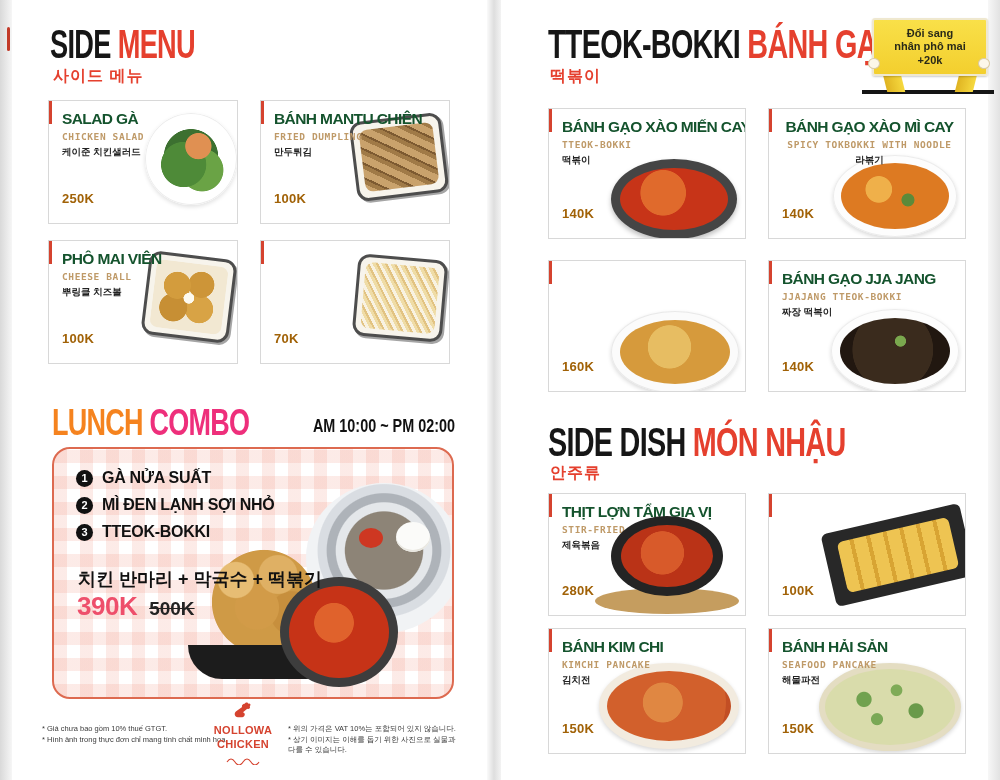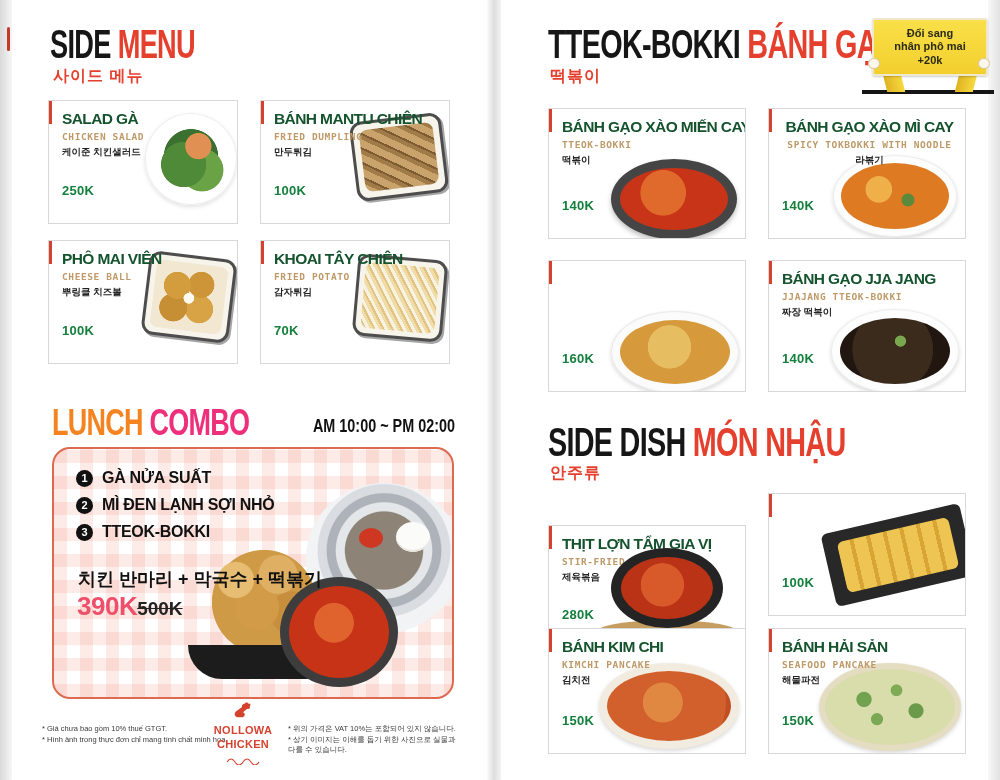--- a/index.html
+++ b/index.html
@@ -20,21 +20,21 @@
   .kr-sub{position:absolute;font-size:16px;font-weight:700;color:#e5402e;letter-spacing:1px;}
   
   .card{position:absolute;background:#fff;border:1px solid #d8d8d8;overflow:hidden;}
   .badge{position:absolute;left:-21px;top:0;width:24px;height:23px;background:#d5432f;color:#fff;
          font-size:13px;font-weight:700;display:flex;align-items:center;justify-content:center;}
   .card-inner{position:absolute;left:13px;top:9px;right:8px;}
   .iname{font-size:15.5px;font-weight:800;letter-spacing:-0.6px;color:#14532d;white-space:nowrap;}
   .isub{font-family:"DejaVu Sans Mono",monospace;font-size:9.5px;font-weight:700;color:#bf9a68;
         letter-spacing:0.6px;margin-top:3px;white-space:nowrap;}
   .ikr{font-size:9.5px;font-weight:600;color:#222;margin-top:4px;}
-  .iprice{position:absolute;left:13px;bottom:25px;font-size:13px;font-weight:800;color:#15803d;letter-spacing:0.3px;}
+  .iprice{position:absolute;left:13px;bottom:17px;font-size:13px;font-weight:800;color:#a16207;letter-spacing:0.3px;}
   
   .ph{position:absolute;}
   .fill{position:absolute;border-radius:50%;}
   .ph22{left:96px;top:12px;width:92px;height:92px;border-radius:50%;
     background:radial-gradient(circle at 58% 36%,#e09052 0 16%,transparent 17%),
                radial-gradient(circle at 42% 56%,#4e8a38 0 30%,transparent 31%),
                radial-gradient(circle at 62% 62%,#6aa345 0 26%,transparent 27%),
                radial-gradient(circle at 50% 47%,#3c7030 0 40%,#ffffff 41%);
     box-shadow:inset 0 0 0 1px #ededed,0 2px 4px rgba(0,0,0,.12);}
   .basket{border:3px solid #4d4d4d;border-radius:12px;background:#f7f4ec;box-shadow:2px 2px 0 #a5a5a5;}
@@ -89,21 +89,21 @@
               transform:scaleX(0.8);transform-origin:right center;color:#111;}
   .combo-box{position:absolute;left:52px;top:447px;width:398px;height:248px;border:2px solid #dd6a50;
              border-radius:18px;overflow:hidden;
              background:repeating-linear-gradient(0deg,rgba(238,130,108,0.16) 0 13px,transparent 13px 26px),
                         repeating-linear-gradient(90deg,rgba(238,130,108,0.16) 0 13px,transparent 13px 26px),#fff;}
   .combo-list{position:absolute;left:22px;top:20px;z-index:4;}
   .combo-row{display:flex;align-items:center;margin-bottom:9px;font-size:16px;font-weight:800;letter-spacing:-0.3px;color:#111;}
   .num-dot{width:17px;height:17px;border-radius:50%;background:#111;color:#fff;font-size:11px;font-weight:700;
            display:inline-flex;align-items:center;justify-content:center;margin-right:9px;flex:0 0 auto;}
   .combo-kr{position:absolute;left:24px;top:118px;font-size:18px;font-weight:700;color:#111;z-index:4;}
-  .combo-price-row{position:absolute;left:23px;top:142px;z-index:4;display:flex;align-items:baseline;}
+  .combo-price-row{position:absolute;left:23px;top:142px;z-index:4;display:flex;align-items:baseline;gap:12px;}
   .combo-price{font-size:26px;font-weight:800;color:#ee4f6b;letter-spacing:-0.5px;}
   .combo-old{font-size:19px;font-weight:800;color:#232323;text-decoration:line-through;}
   .cp-noodle{position:absolute;left:252px;top:34px;width:156px;height:150px;border-radius:50%;z-index:1;
     background:radial-gradient(circle at 50% 45%,#8d8477 0 34%,#e4e7ea 35% 42%,#aeb3b9 43% 50%,#d9dde2 51% 58%,#f1f3f5 59%);}
   .cp-noodle::before{content:"";position:absolute;left:58%;top:26%;width:34px;height:30px;border-radius:50%;
     background:#fbfbf9;box-shadow:inset 0 -2px 0 #e8e6df;}
   .cp-noodle::after{content:"";position:absolute;left:34%;top:30%;width:24px;height:20px;border-radius:50%;background:#ce3722;}
   .cp-chicken{position:absolute;left:134px;top:92px;width:152px;height:138px;z-index:2;}
   .cp-chicken::before{content:"";position:absolute;left:6px;top:6px;width:140px;height:110px;border-radius:48% 52% 50% 50%;
     background:radial-gradient(circle at 30% 30%,#e7bd74 0 14%,transparent 15%),
@@ -182,25 +182,20 @@
         <div class="ikr">뿌링클 치즈볼</div>
       </div>
       <div class="iprice">100K</div>
     </div>
 
     <div class="card" style="left:260px;top:240px;width:188px;height:122px;">
       <div class="badge">25</div>
       <div class="ph ph25 basket">
           <div class="fill"></div>
         </div>
-      <div class="card-inner">
-        <div class="iname">KHOAI TÂY CHIÊN</div>
-        <div class="isub">FRIED POTATO</div>
-        <div class="ikr">감자튀김</div>
-      </div>
       <div class="iprice">70K</div>
     </div>
 
     <div class="lunch-title">
       <span class="o">LUNCH</span>
       <span class="p">COMBO</span>
     </div>
     <div class="lunch-time">AM 10:00 ~ PM 02:00</div>
 
     <div class="combo-box">
@@ -318,21 +313,21 @@
       </div>
       <div class="iprice">140K</div>
     </div>
 
     <div class="page-title" style="left:548px;top:420px;transform:scaleX(0.72);">
       <span>SIDE DISH</span>
       <span class="accent">MÓN NHẬU</span>
     </div>
     <div class="kr-sub" style="left:550px;top:463px;">안주류</div>
 
-    <div class="card" style="left:548px;top:493px;width:196px;height:121px;margin-top:32px;">
+    <div class="card" style="left:548px;top:493px;width:196px;height:121px;">
       <div class="badge">49</div>
       <div class="ph ph49">
           <div class="fill"></div>
         </div>
       <div class="card-inner">
         <div class="iname">THỊT LỢN TẨM GIA VỊ</div>
         <div class="isub">STIR-FRIED SPICY PORK</div>
         <div class="ikr">제육볶음</div>
       </div>
       <div class="iprice">280K</div>

